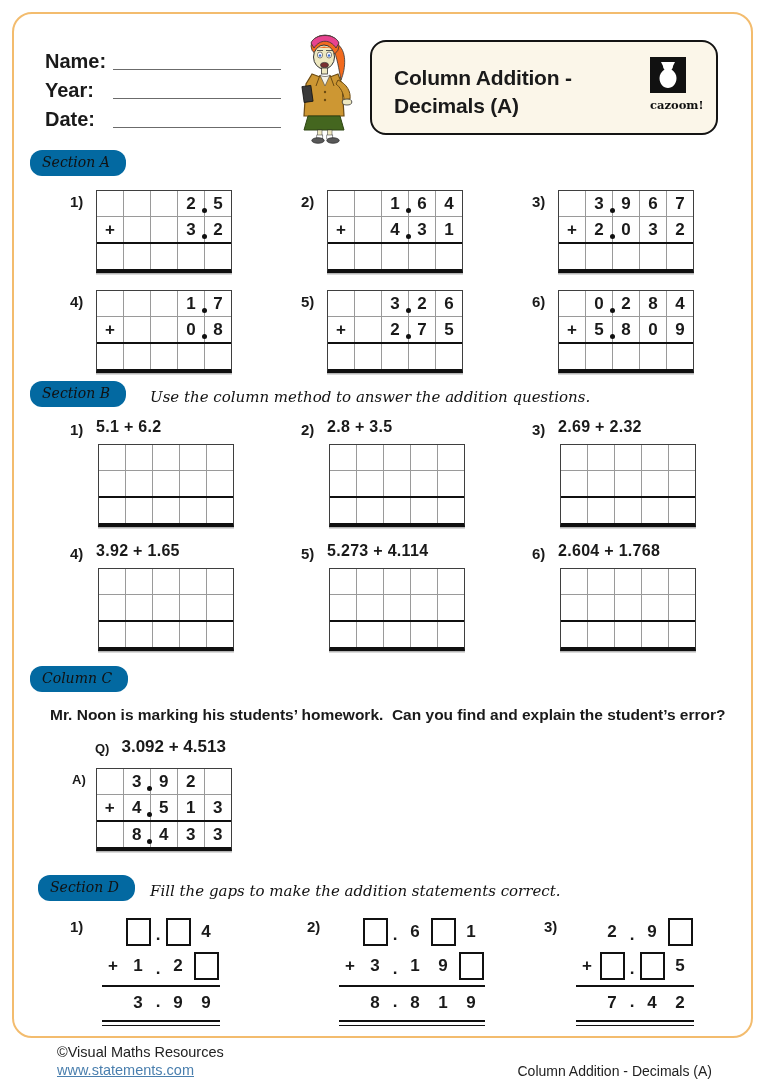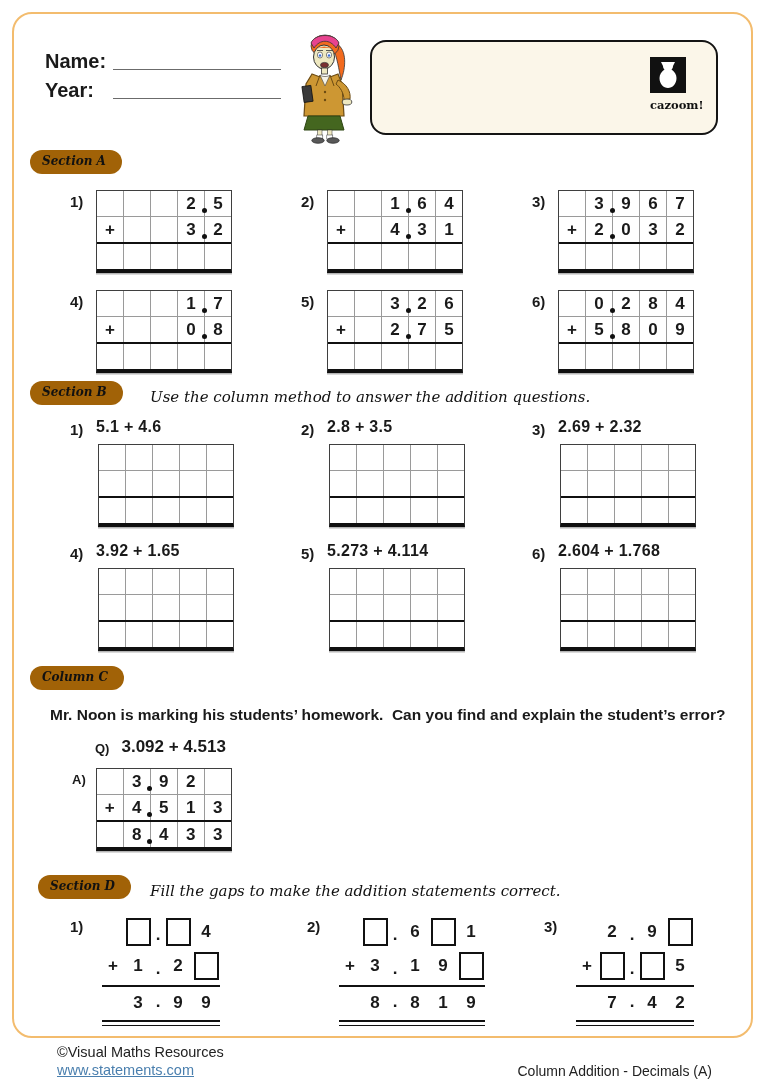--- a/index.html
+++ b/index.html
@@ -15,21 +15,21 @@
 
   .mascot{position:absolute;left:292px;top:26px;width:66px;height:118px;}
 
   .title-box{position:absolute;left:370px;top:40px;width:348px;height:95px;border:2.6px solid #141414;border-radius:16px;background:#fbf6e9;box-sizing:border-box;}
   .title-text{position:absolute;left:22px;top:22px;font-size:21px;font-weight:bold;line-height:1.33;letter-spacing:-0.2px;}
   .logo{position:absolute;right:14px;top:15px;width:52px;text-align:left;}
   .logo-square{width:36px;height:36px;margin:0 auto;}
   .logo-text{font-family:"DejaVu Serif",serif;font-weight:bold;font-size:11.5px;margin-top:1px;color:#111;}
 
   
-  .sec-label{position:absolute;background:#a16207;border-radius:12px;padding:4px 16px 6px 12px;font-family:"DejaVu Serif",serif;font-style:italic;font-weight:bold;font-size:12px;color:#111;}
+  .sec-label{position:absolute;background:#0369a1;border-radius:12px;padding:4px 16px 6px 12px;font-family:"DejaVu Serif",serif;font-style:italic;font-weight:normal;font-size:14px;color:#111;}
   .sec-instr{position:absolute;font-family:"DejaVu Serif",serif;font-style:italic;font-size:15px;color:#111;}
 
   
   .cgrid{border:1.2px solid #3f3f3f;border-bottom:4.5px solid #101010;box-shadow:0 1.5px 0 #b5b5b5;display:inline-block;background:#fff;}
   .grow{display:flex;position:relative;}
   .grow + .grow{border-top:1px solid #9a9a9a;}
   .grow.ansrow{border-top:2.6px solid #101010;}
   .gcell{width:26px;height:25px;line-height:25px;text-align:center;font-size:17px;font-weight:bold;}
   .gcell + .gcell{border-left:1px solid #9a9a9a;}
   .gdot{position:absolute;width:5px;height:5px;background:#101010;border-radius:50%;bottom:3px;}
@@ -73,20 +73,24 @@
 
 <div class="frame"></div>
 
 <div class="hfields">
   <div class="frow">
     <span class="flabel">Name:</span>
     <span class="fline"></span>
   </div>
   <div class="frow">
     <span class="flabel">Year:</span>
+    <span class="fline"></span>
+  </div>
+  <div class="frow">
+    <span class="flabel">Date:</span>
     <span class="fline"></span>
   </div>
 </div>
 
 <svg class="mascot" viewBox="0 0 66 118">
   <path d="M45,18 C55,24 54,42 49,54 C47,44 45,30 41,23 Z" fill="#f26a1e" stroke="#333" stroke-width="0.8"></path>
   <ellipse cx="33" cy="20" rx="14" ry="11" fill="#f26a1e" stroke="#333" stroke-width="0.8"></ellipse>
   <path d="M19,17 C23,7 43,7 47,17 L44,22 C38,13 28,13 22,22 Z" fill="#e8438f" stroke="#333" stroke-width="0.8"></path>
   <ellipse cx="32" cy="31" rx="10.5" ry="12" fill="#eee8c0" stroke="#333" stroke-width="1"></ellipse>
   <path d="M22,24 Q32,17 43,24 Q37,21 32,22 Q26,21 22,24 Z" fill="#f26a1e"></path>
@@ -108,20 +112,24 @@
   <path d="M16,90 L48,90 L52,104 L12,104 Z" fill="#44661f" stroke="#2c4412" stroke-width="1"></path>
   <rect x="25.5" y="104" width="4.5" height="7" fill="#eee8c0" stroke="#333" stroke-width="0.5"></rect>
   <rect x="35.5" y="104" width="4.5" height="7" fill="#eee8c0" stroke="#333" stroke-width="0.5"></rect>
   <rect x="24.8" y="109" width="6" height="4" fill="#ffffff" stroke="#333" stroke-width="0.5"></rect>
   <rect x="34.8" y="109" width="6" height="4" fill="#ffffff" stroke="#333" stroke-width="0.5"></rect>
   <ellipse cx="26" cy="114.5" rx="6.2" ry="2.8" fill="#585858" stroke="#222" stroke-width="0.7"></ellipse>
   <ellipse cx="41" cy="114.5" rx="6.2" ry="2.8" fill="#585858" stroke="#222" stroke-width="0.7"></ellipse>
 </svg>
 
 <div class="title-box">
+  <div class="title-text">
+    <div>Column Addition -</div>
+    <div>Decimals (A)</div>
+  </div>
   <div class="logo">
     <svg class="logo-square" viewBox="0 0 36 36">
       <rect x="0" y="0" width="36" height="36" fill="#111"></rect>
       <path d="M11 5 H25 L23 9 C23 10.5 22.5 11.5 21.5 12.5 C24.5 14.5 26.5 17.5 26.5 21 C26.5 27 22.5 31 18 31 C13.5 31 9.5 27 9.5 21 C9.5 17.5 11.5 14.5 14.5 12.5 C13.5 11.5 13 10.5 13 9 Z" fill="#ffffff"></path>
     </svg>
     <div class="logo-text">cazoom!</div>
   </div>
 </div>
 
 <div class="sec-label" style="left:30px;top:150px;">Section A</div>
@@ -298,21 +306,21 @@
           <div class="gcell"></div>
           <div class="gcell"></div>
         </div>
       </div>
     </div>
   </div>
 
 <div id="section-b-problems">
     <div class="problem-b"><div class="pb-head">
         <span class="p-num">1)</span>
-        <span class="pb-expr">5.1 + 4.6</span>
+        <span class="pb-expr">5.1 + 6.2</span>
       </div><div class="cgrid"><div class="grow">
           <div class="gcell"></div>
           <div class="gcell"></div>
           <div class="gcell"></div>
           <div class="gcell"></div>
           <div class="gcell"></div>
         </div><div class="grow">
           <div class="gcell"></div>
           <div class="gcell"></div>
           <div class="gcell"></div>

